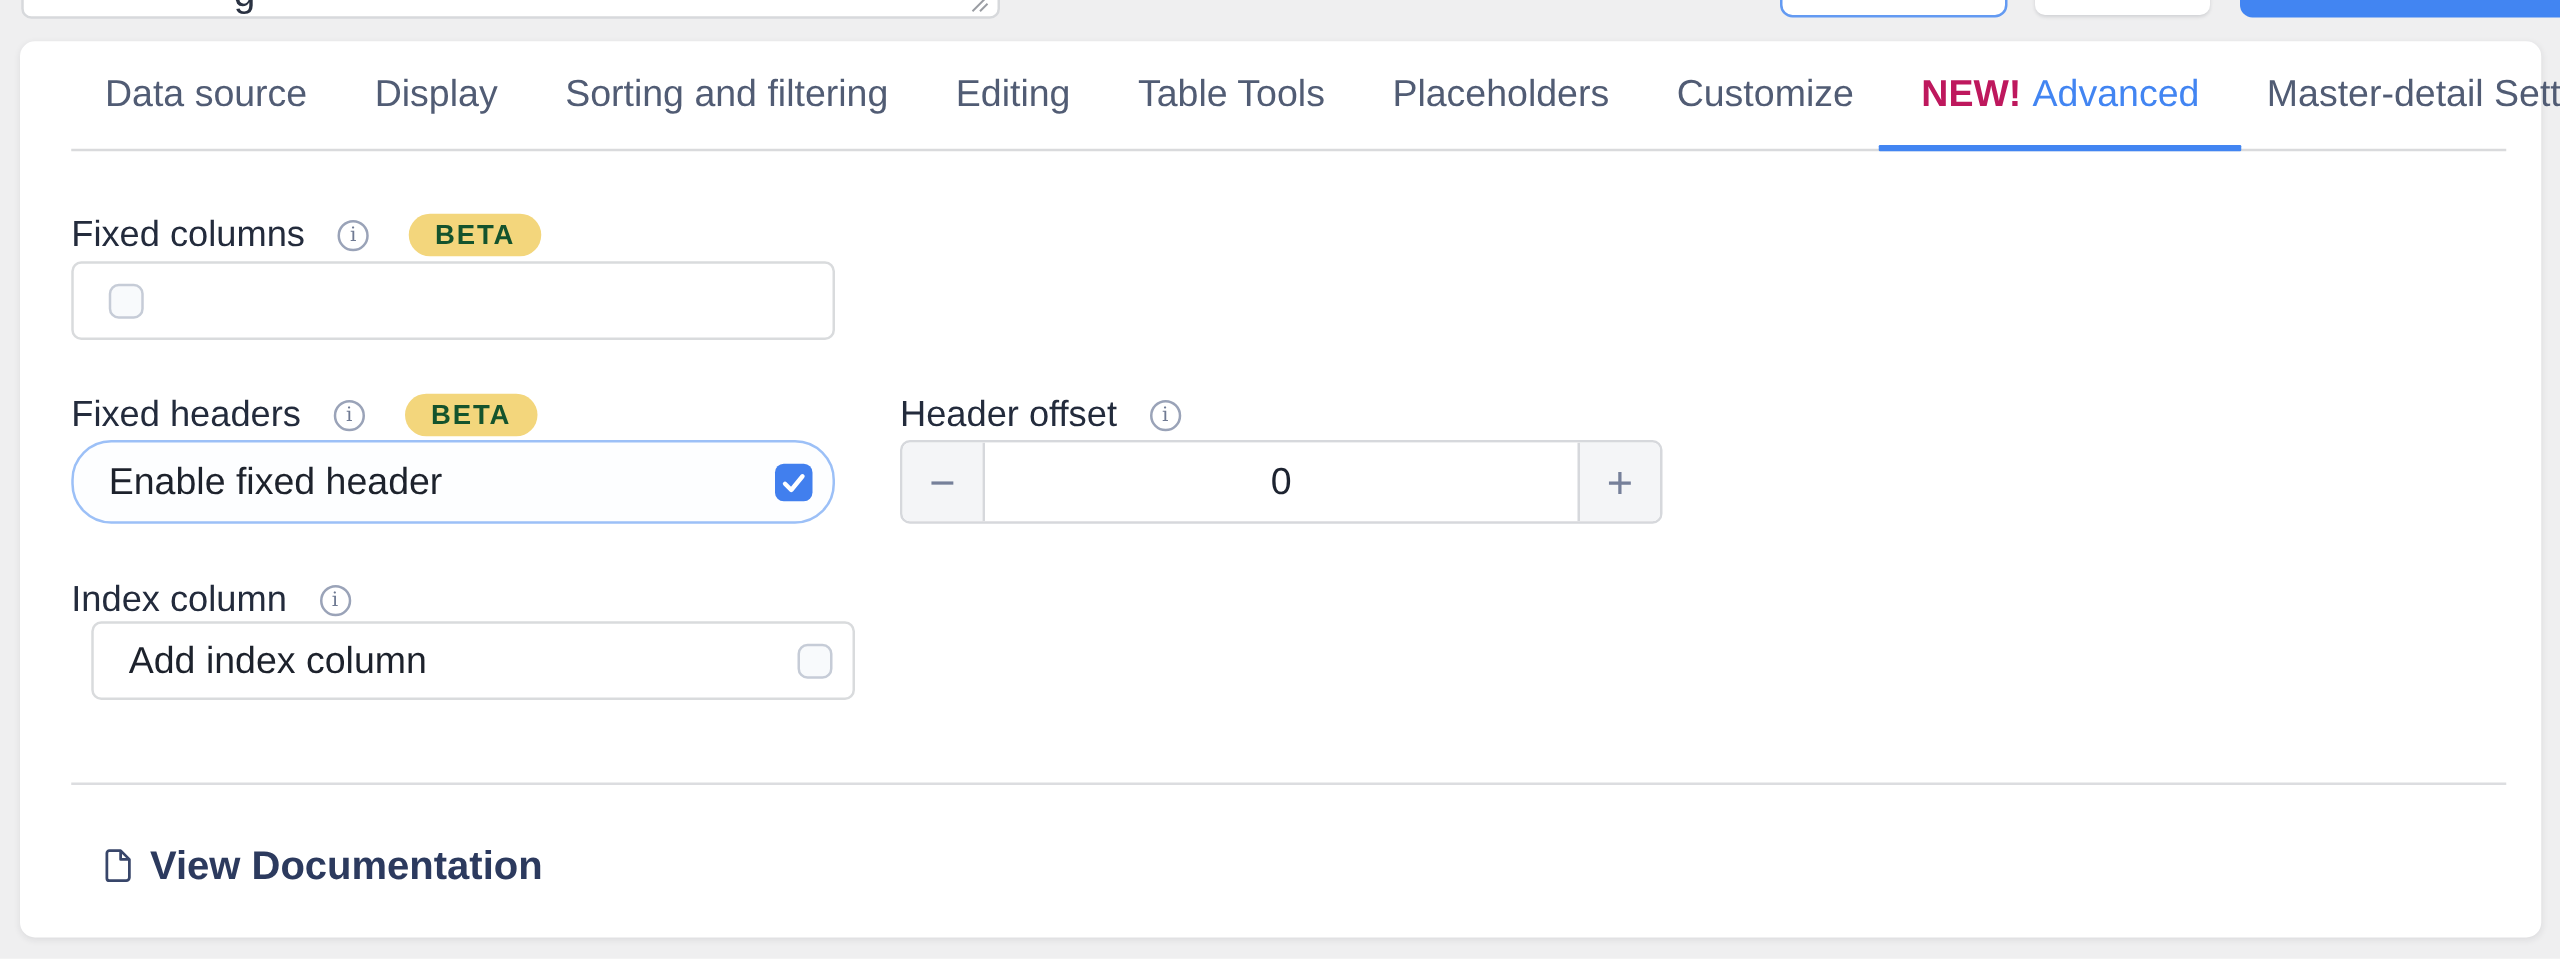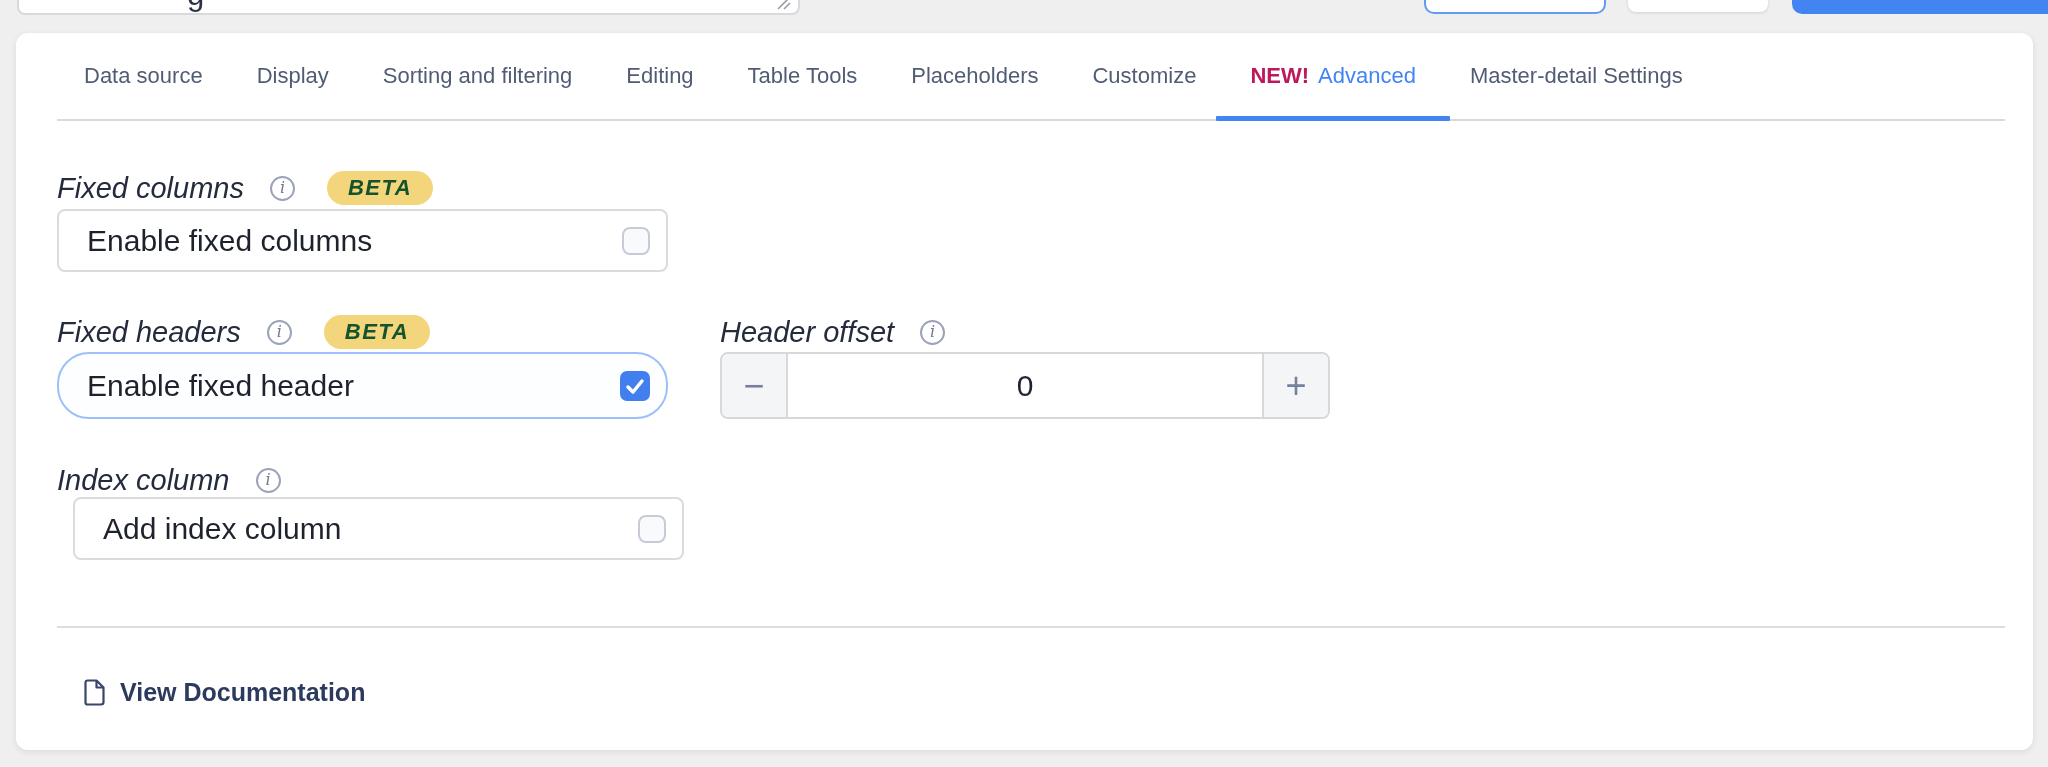--- a/index.html
+++ b/index.html
@@ -30,33 +30,33 @@
   }
 
   
   .tabs{
     position:absolute;left:41px;right:28px;top:0;height:86px;
     display:flex;align-items:stretch;
     border-bottom:2px solid #d9dadc;
   }
   .tab{
     display:flex;align-items:center;padding:0 27px;position:relative;
-    font-size:22px;font-weight:500;color:#515c74;white-space:nowrap;cursor:pointer;text-align:center;
+    font-size:30px;font-weight:500;color:#515c74;white-space:nowrap;cursor:pointer;text-align:center;
   }
   .tab.active::after{
     content:"";position:absolute;left:-7px;right:-7px;bottom:-2px;height:5px;
     background:#4285f2;border-radius:1px;
   }
   .tab .new-prefix{color:#be185d;font-weight:700;margin-right:9px;}
   .tab .adv-label{color:#4285f2;}
 
   
   .label-row{
     position:absolute;height:36px;display:flex;align-items:center;gap:26px;
-    font-size:29px;color:#232b3c;white-space:nowrap;font-style:italic;
+    font-size:29px;color:#232b3c;white-space:nowrap;
   }
   .info-icon{
     width:25px;height:25px;border:2px solid #9aa3b8;border-radius:50%;
     box-sizing:border-box;display:flex;align-items:center;justify-content:center;
     flex:0 0 auto;cursor:default;
   }
   .info-icon::after{
     content:"i";font-family:"DejaVu Serif",serif;font-size:16px;color:#6f7a93;line-height:1;
   }
   .beta-badge{
@@ -97,21 +97,21 @@
     text-align:center;font-size:30px;color:#1d2330;outline:none;background:#fff;
     font-family:"Liberation Sans",sans-serif;
   }
 
   
   .divider{position:absolute;left:41px;right:28px;top:593px;border-top:2px solid #dcdde0;}
   .doc-link{
     position:absolute;left:68px;top:638px;height:42px;
     display:flex;align-items:center;gap:15px;cursor:pointer;
   }
-  .doc-link span{font-size:25px;font-weight:700;color:#2c3a5e;}
+  .doc-link span{font-size:32px;font-weight:700;color:#2c3a5e;}
 </style>
 </head>
 <body>
 
 <div class="editor-box">
   <span class="editor-partial">g</span>
   <svg class="resize-handle" viewBox="0 0 18 14">
     <line x1="4" y1="13" x2="16" y2="1" stroke="#9a9da3" stroke-width="1.6"></line>
     <line x1="10" y1="13" x2="16" y2="7" stroke="#9a9da3" stroke-width="1.6"></line>
   </svg>
@@ -152,21 +152,20 @@
         <span>Master-detail Settings</span>
       </div>
   </div>
 
   <div class="label-row" style="left:41px;top:137px;">
     <span>Fixed columns</span>
     <span class="info-icon"></span>
     <span class="beta-badge">BETA</span>
   </div>
   <div class="field-box" style="top:176px;">
-    <span class="field-label">Enable fixed columns</span>
     <span class="checkbox">
       
     </span>
   </div>
 
   <div class="label-row" style="left:41px;top:281px;">
     <span>Fixed headers</span>
     <span class="info-icon"></span>
     <span class="beta-badge">BETA</span>
   </div>

